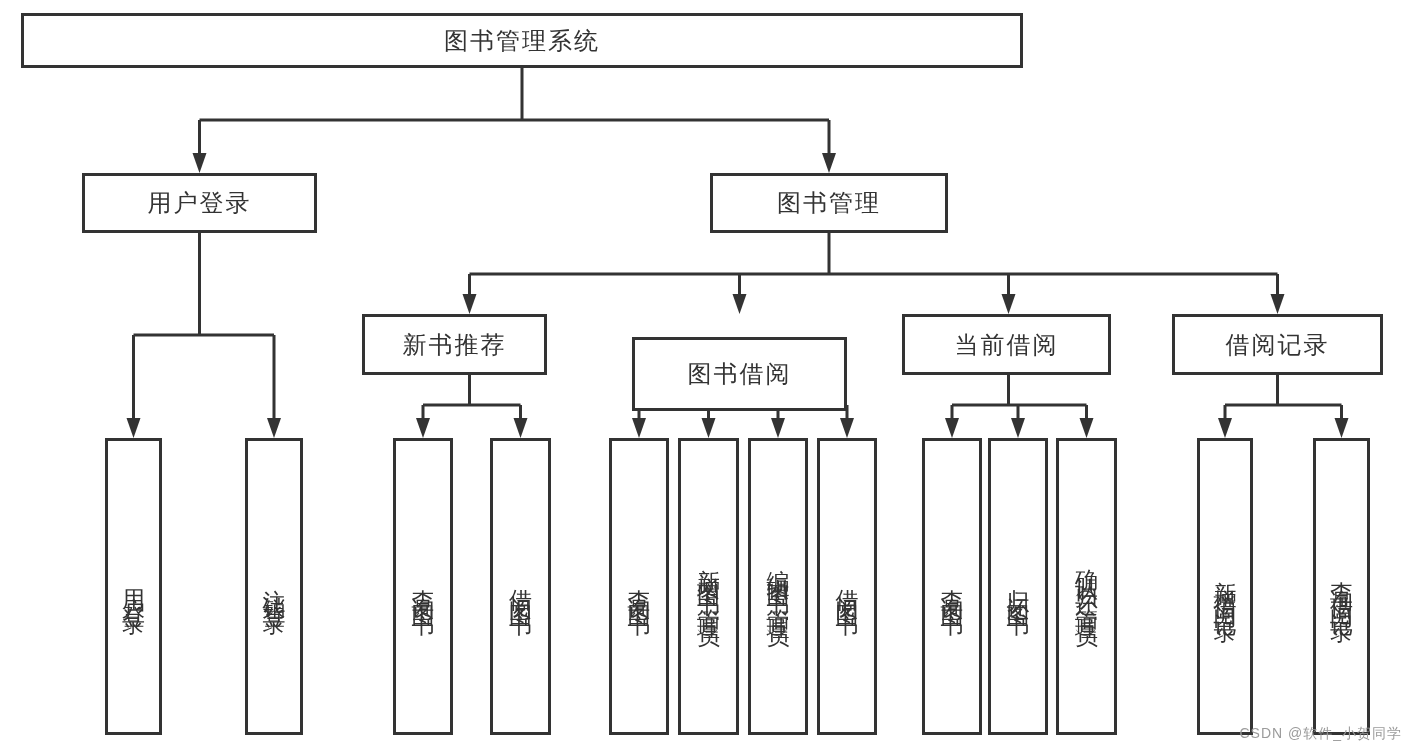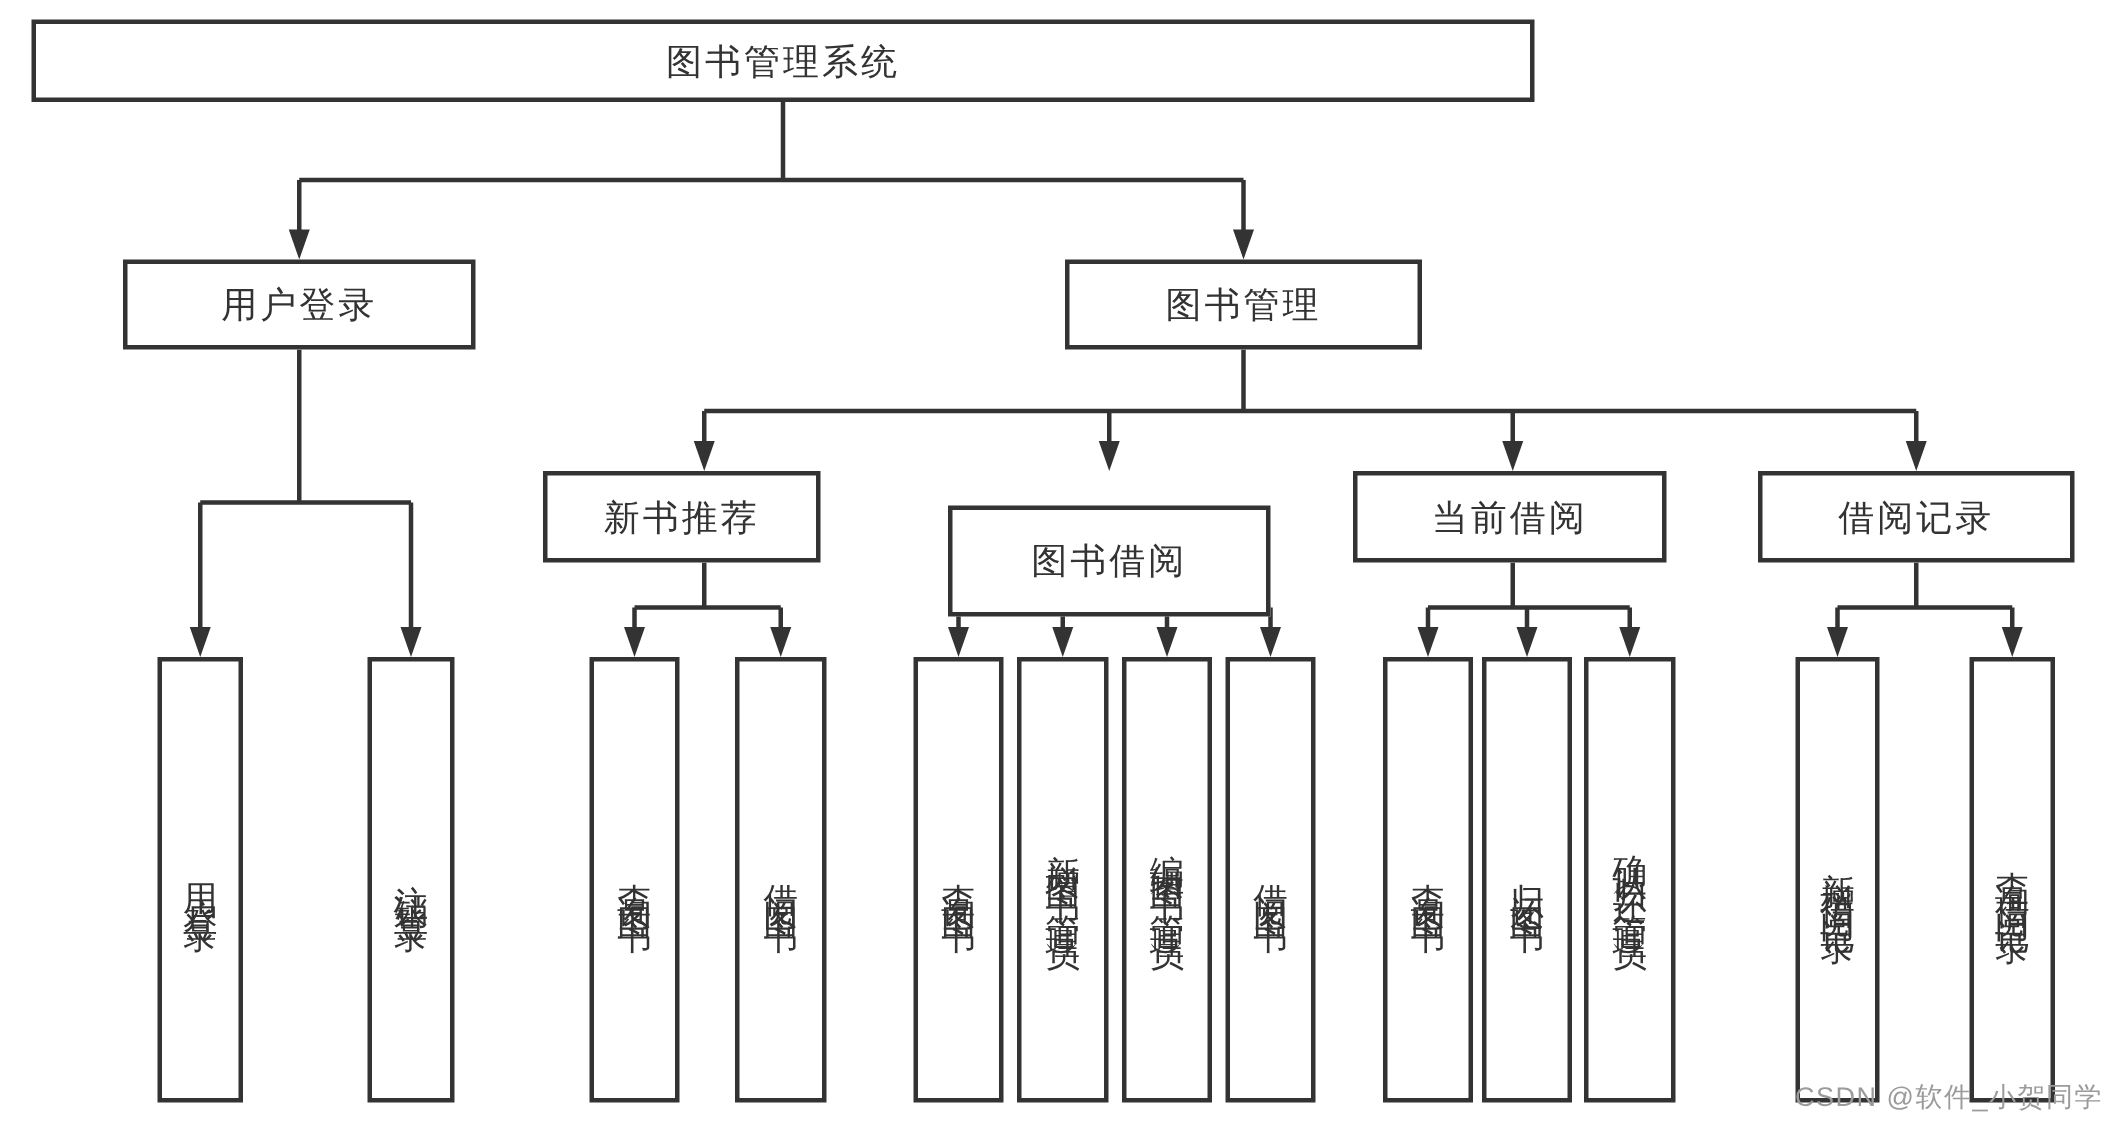--- a/index.html
+++ b/index.html
@@ -68,21 +68,21 @@
   #lf-7  { left: 817px;  width: 60px; }
   #lf-8  { left: 922px;  width: 60px; }
   #lf-9  { left: 988px;  width: 60px; }
   #lf-10 { left: 1056px; width: 61px; }
   #lf-11 { left: 1197px; width: 56px; }
   #lf-12 { left: 1313px; width: 57px; }
   #watermark {
     position: absolute;
     right: 3px;
     bottom: 4px;
-    font-size: 18px;
+    font-size: 14px;
     letter-spacing: 1px;
     color: var(--wm, #9b9b9b);
     z-index: 5;
     white-space: nowrap;
     margin-left: 30px;
   }
 </style>
 </head>
 <body>
 

